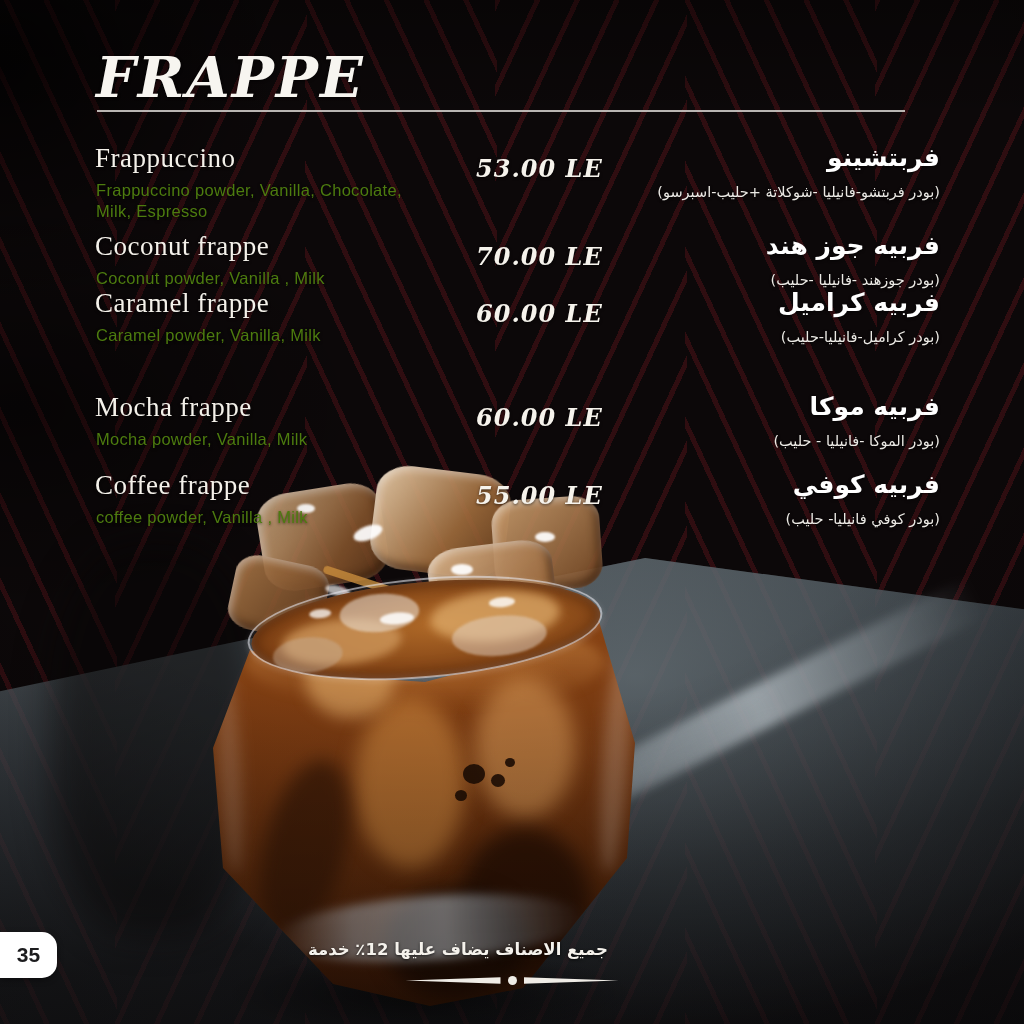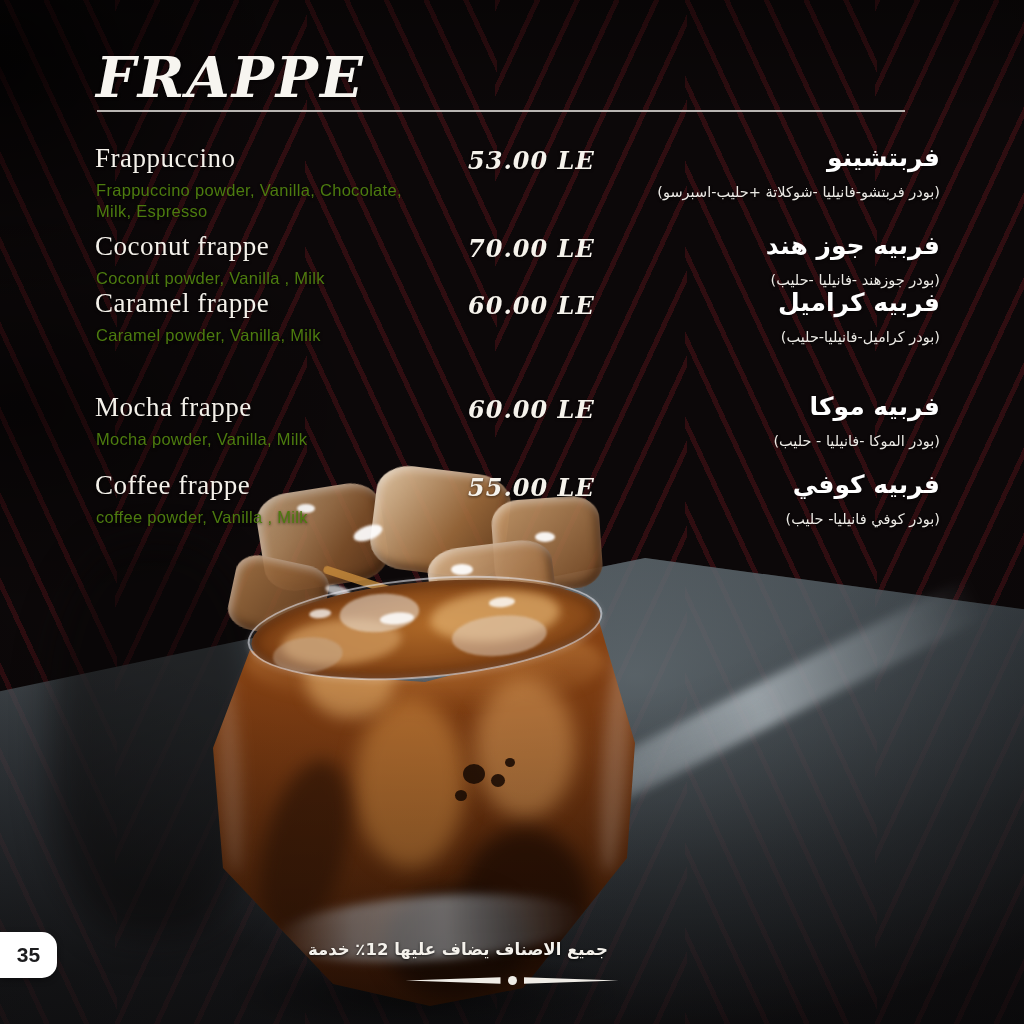--- a/index.html
+++ b/index.html
@@ -108,21 +108,21 @@
   .title-en{left:96px;top:44px;font:italic 700 56px "DejaVu Serif",serif;color:#f7f5f0;letter-spacing:2px;}
   .title-ar{right:102px;top:50px;font:700 46px "DejaVu Sans",sans-serif;color:#ffffff;direction:rtl;}
   .title-rule{position:absolute;z-index:5;left:97px;top:110px;width:808px;height:2px;background:#ccc9c5;opacity:.9;}
 
   .item{position:absolute;z-index:5;left:0;width:1024px;height:90px;}
   .name-en{position:absolute;left:95px;top:0;margin:0;font:500 27px "Liberation Serif",serif;
            color:#f4f1ea;letter-spacing:.5px;text-shadow:0 1px 3px rgba(0,0,0,.6);}
   .desc-en{position:absolute;left:96px;top:37px;margin:0;max-width:345px;
            font:16.5px/1.25 "Liberation Sans",sans-serif;color:#4d7c0f;letter-spacing:.3px;
            text-shadow:0 1px 3px rgba(0,0,0,.6);}
-  .price{position:absolute;left:468px;top:3px;margin:0;font:italic 700 24px "DejaVu Serif",serif;
+  .price{position:absolute;left:468px;top:3px;margin:8px;font:italic 700 24px "DejaVu Serif",serif;
          color:#f6f3ec;letter-spacing:1px;text-shadow:0 1px 3px rgba(0,0,0,.6);}
   .name-ar{position:absolute;right:84px;top:0;margin:0;font:700 25px "DejaVu Sans",sans-serif;
            color:#ffffff;direction:rtl;text-shadow:0 1px 3px rgba(0,0,0,.6);}
   .desc-ar{position:absolute;right:84px;top:41px;margin:0;font:14.5px "DejaVu Sans",sans-serif;
            color:#eceae5;direction:rtl;text-shadow:0 1px 3px rgba(0,0,0,.6);}
 
   
   .page-badge{position:absolute;z-index:6;left:0;top:932px;width:57px;height:46px;background:#ffffff;
     border-radius:0 15px 15px 0;display:flex;align-items:center;justify-content:center;
     font:600 21px "Liberation Sans",sans-serif;color:#1c1c1e;box-shadow:0 2px 6px rgba(0,0,0,.4);}

